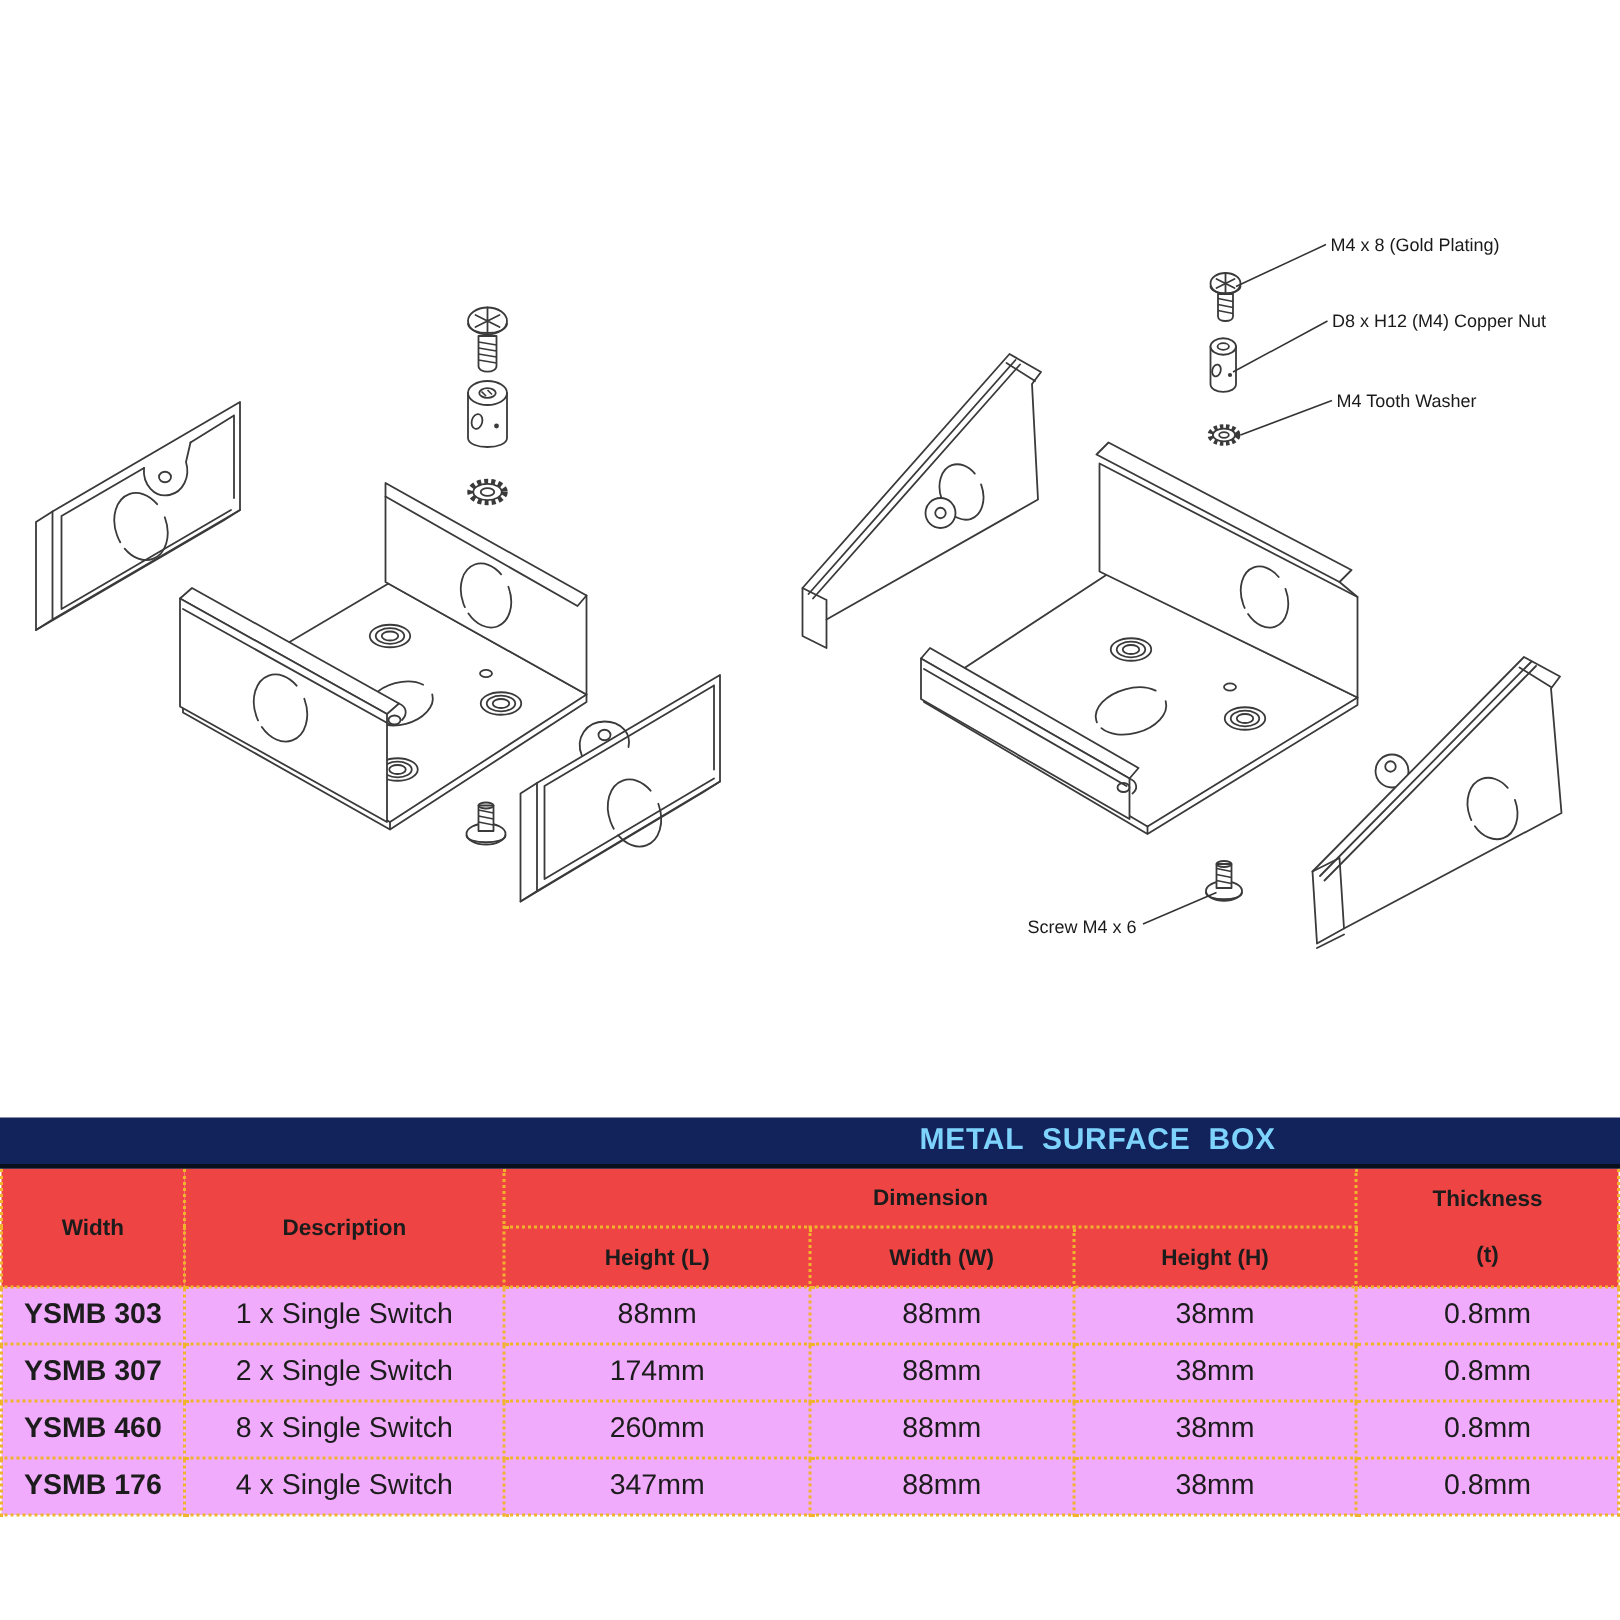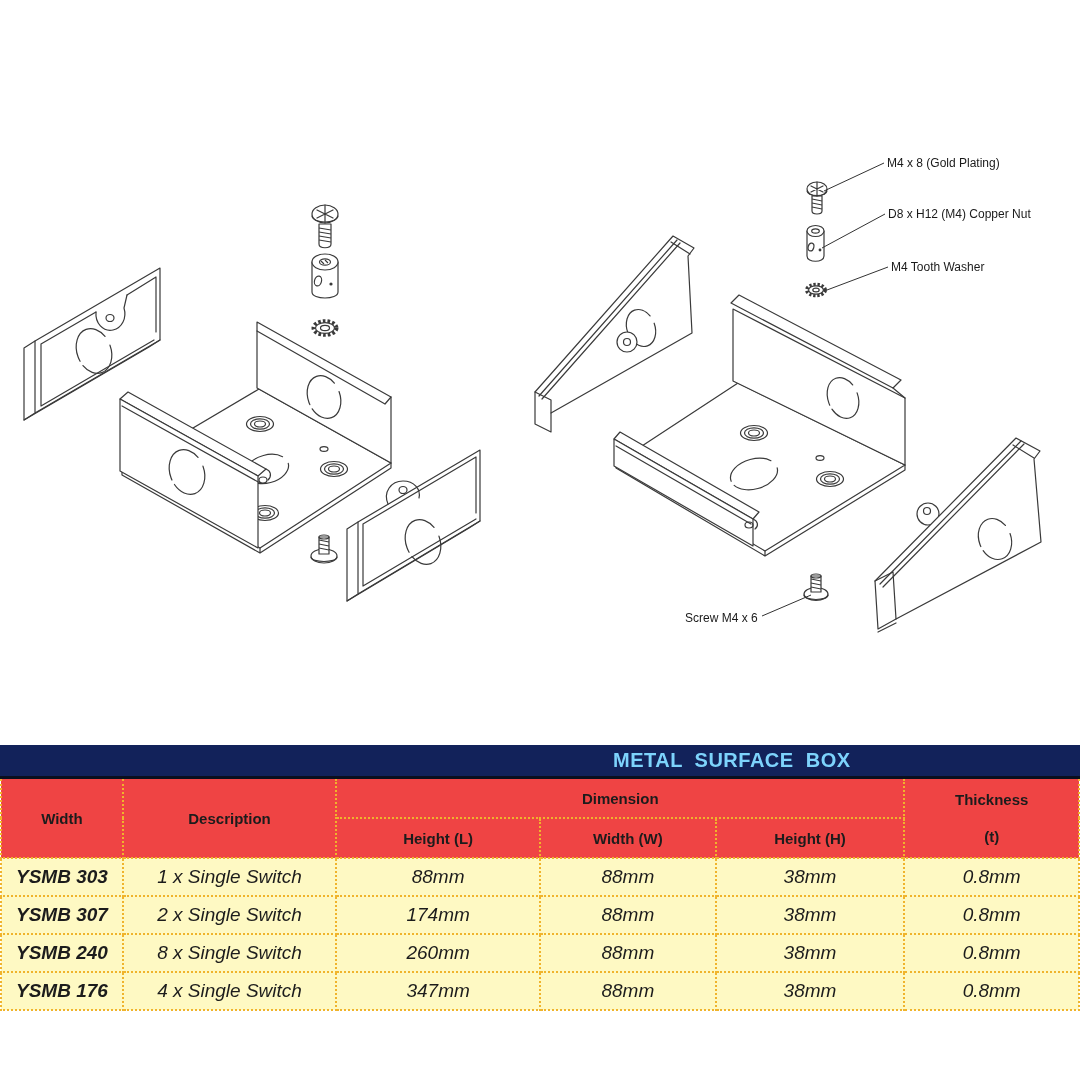--- a/index.html
+++ b/index.html
@@ -25,21 +25,21 @@
     font-size:20px;font-weight:bold;letter-spacing:.5px;word-spacing:6px;white-space:nowrap;
   }
   table.spec{
     width:1080px;border-collapse:collapse;table-layout:fixed;
     font-size:19px;color:#1c1c1c;
   }
   table.spec th, table.spec td{
     border:2px dotted #F0B42C;text-align:center;vertical-align:middle;padding:0;
   }
   table.spec th{background:#ef4444;font-size:15px;font-weight:bold;height:38px;}
-  table.spec td{background:#fef9c3;height:36px;font-weight:normal;font-style:italic;}
+  table.spec td{background:#f0abfc;height:36px;font-weight:normal;}
   table.spec td.model{font-weight:bold;}
   table.spec .two-line div{line-height:37px;}
   table.spec tr.hdr1 th{border-top:none;}
 </style>
 </head>
 <body>
 
 <svg id="diagram" viewBox="0 0 1080 745" xmlns="http://www.w3.org/2000/svg">
 
   <g>
@@ -258,21 +258,21 @@
       </tr>
       <tr>
         <td class="model">YSMB 307</td>
         <td>2 x Single Switch</td>
         <td>174mm</td>
         <td>88mm</td>
         <td>38mm</td>
         <td>0.8mm</td>
       </tr>
       <tr>
-        <td class="model">YSMB 240</td>
+        <td class="model">YSMB 460</td>
         <td>8 x Single Switch</td>
         <td>260mm</td>
         <td>88mm</td>
         <td>38mm</td>
         <td>0.8mm</td>
       </tr>
       <tr>
         <td class="model">YSMB 176</td>
         <td>4 x Single Switch</td>
         <td>347mm</td>

